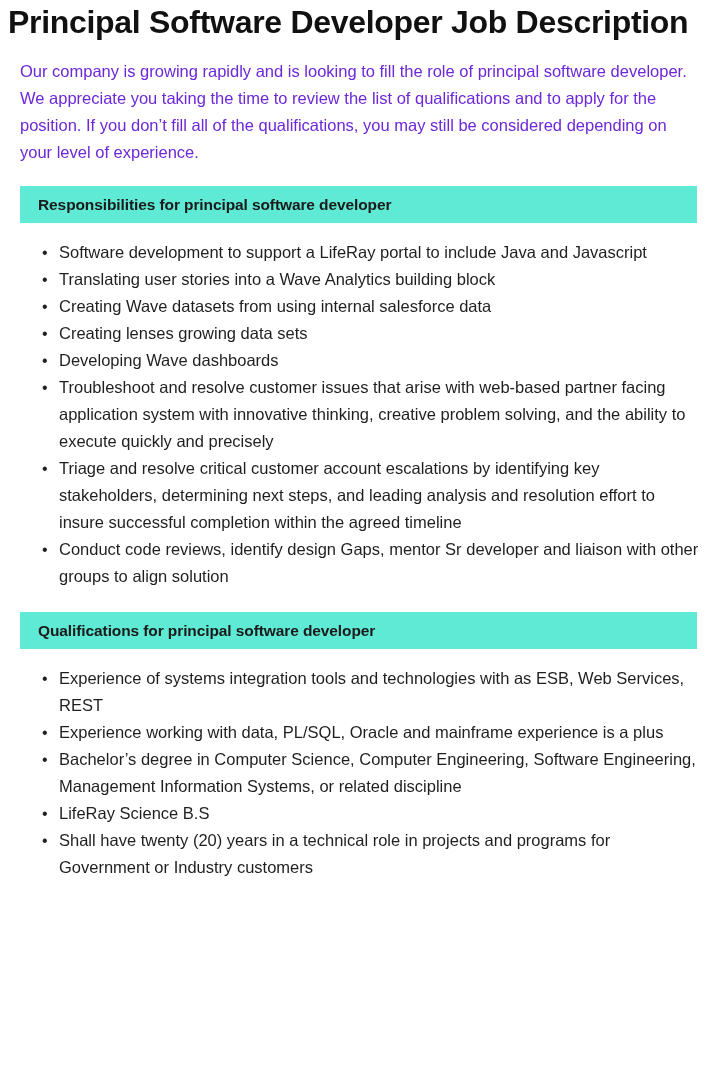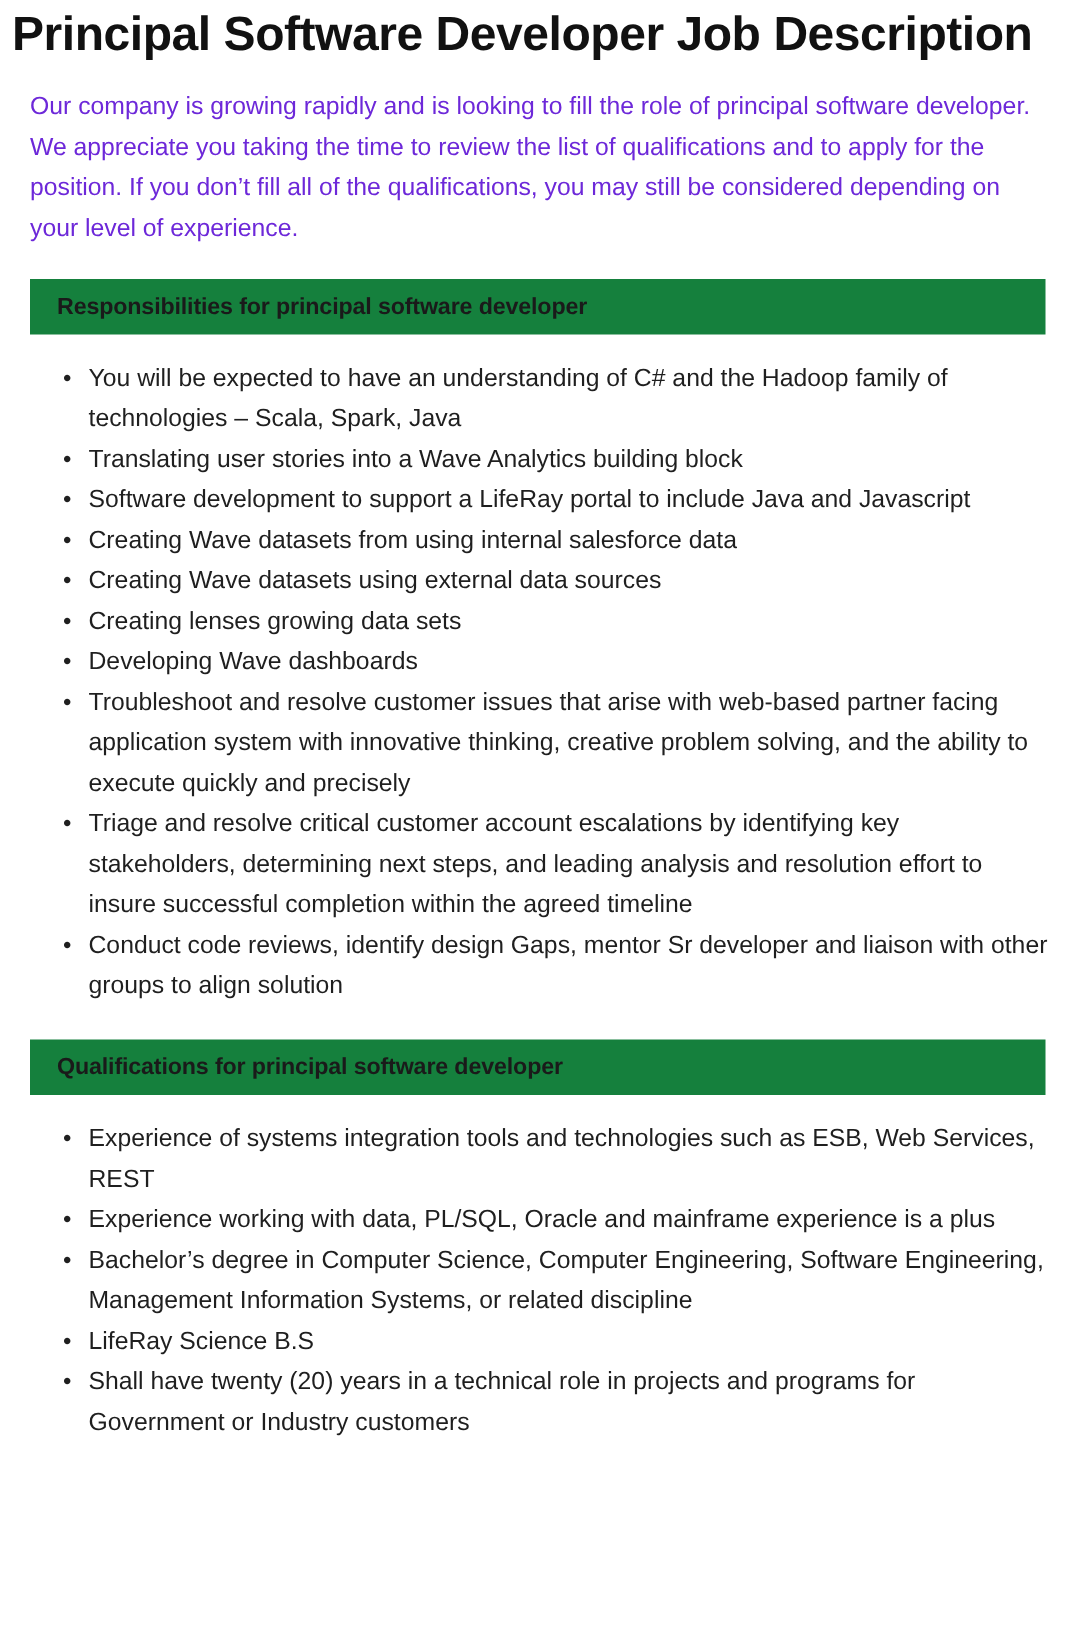--- a/index.html
+++ b/index.html
@@ -35,21 +35,21 @@
     margin: 18px 20px 0 20px;
     font-size: 16.5px;
     line-height: 27px;
     color: #6d28d9;
     max-width: 672px;
   }
   .section {
     margin-top: 22px;
   }
   .section-header {
-    background: #15803d;
+    background: #5eead4;
     margin: 0 23px 0 20px;
     height: 37px;
     display: flex;
     align-items: center;
     padding-left: 18px;
   }
   .section-header-text {
     font-size: 15.5px;
     font-weight: bold;
     color: #1a1a1a;
@@ -89,39 +89,37 @@
 
   <h1 class="doc-title">Principal Software Developer Job Description</h1>
 
   <p class="intro">Our company is growing rapidly and is looking to fill the role of principal software developer. We appreciate you taking the time to review the list of qualifications and to apply for the position. If you don’t fill all of the qualifications, you may still be considered depending on your level of experience.</p>
 
   <div class="section section-responsibilities">
     <div class="section-header">
       <span class="section-header-text">Responsibilities for principal software developer</span>
     </div>
     <ul class="bullets">
-      <li>You will be expected to have an understanding of C# and the Hadoop family of technologies – Scala, Spark, Java</li>
+      <li>Software development to support a LifeRay portal to include Java and Javascript</li>
       <li>Translating user stories into a Wave Analytics building block</li>
-      <li>Software development to support a LifeRay portal to include Java and Javascript</li>
       <li>Creating Wave datasets from using internal salesforce data</li>
-      <li>Creating Wave datasets using external data sources</li>
       <li>Creating lenses growing data sets</li>
       <li>Developing Wave dashboards</li>
       <li>Troubleshoot and resolve customer issues that arise with web-based partner facing application system with innovative thinking, creative problem solving, and the ability to execute quickly and precisely</li>
       <li>Triage and resolve critical customer account escalations by identifying key stakeholders, determining next steps, and leading analysis and resolution effort to insure successful completion within the agreed timeline</li>
       <li>Conduct code reviews, identify design Gaps, mentor Sr developer and liaison with other groups to align solution</li>
     </ul>
   </div>
 
   <div class="section section-qualifications">
     <div class="section-header">
       <span class="section-header-text">Qualifications for principal software developer</span>
     </div>
     <ul class="bullets">
-      <li>Experience of systems integration tools and technologies such as ESB, Web Services, REST</li>
+      <li>Experience of systems integration tools and technologies with as ESB, Web Services, REST</li>
       <li>Experience working with data, PL/SQL, Oracle and mainframe experience is a plus</li>
       <li>Bachelor’s degree in Computer Science, Computer Engineering, Software Engineering, Management Information Systems, or related discipline</li>
       <li>LifeRay Science B.S</li>
       <li>Shall have twenty (20) years in a technical role in projects and programs for Government or Industry customers</li>
     </ul>
   </div>
 
   <div class="tail-space"></div>
 </div>
 

